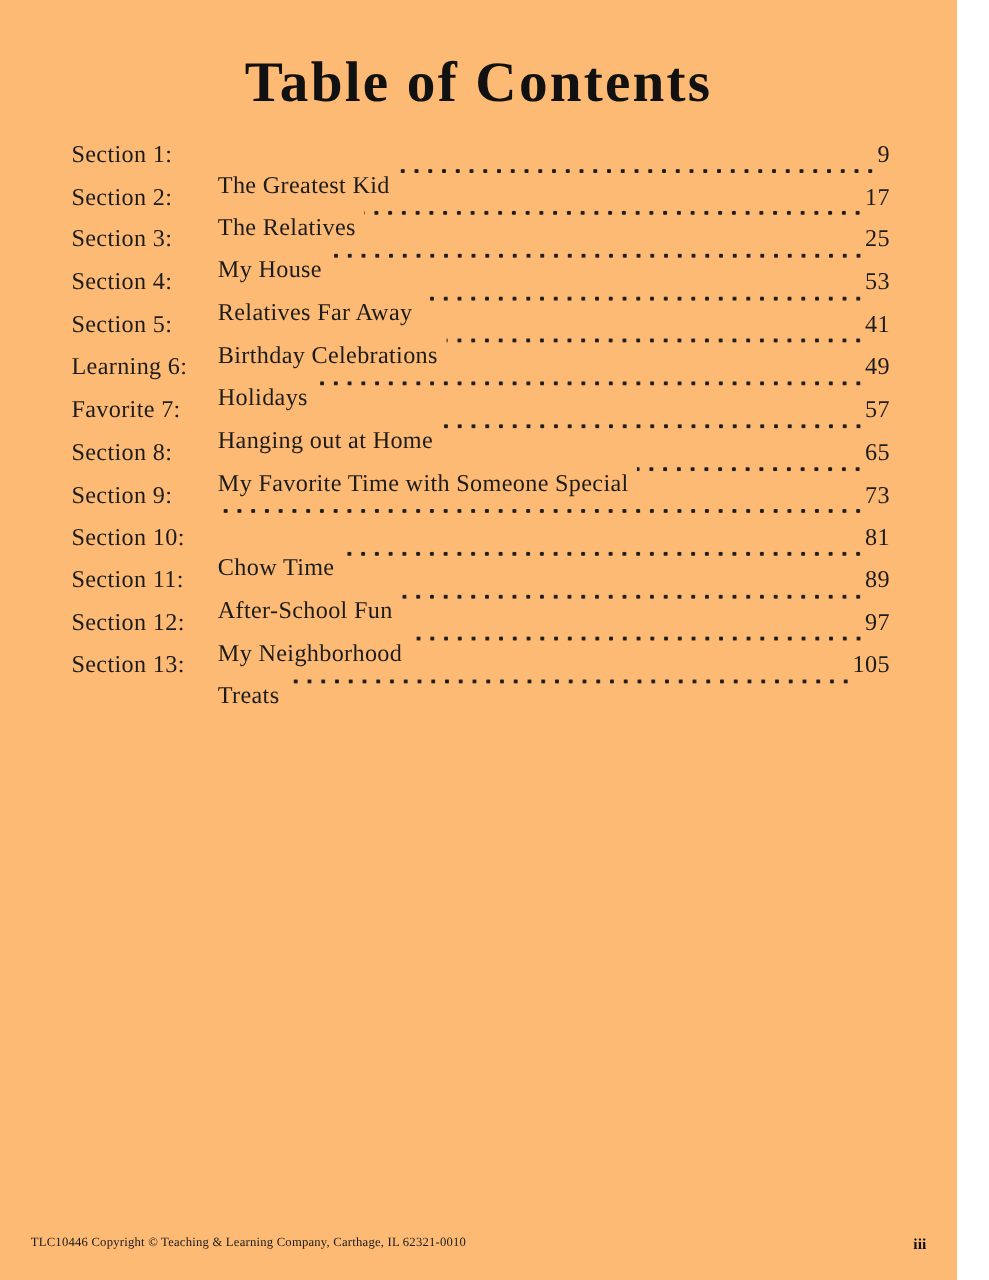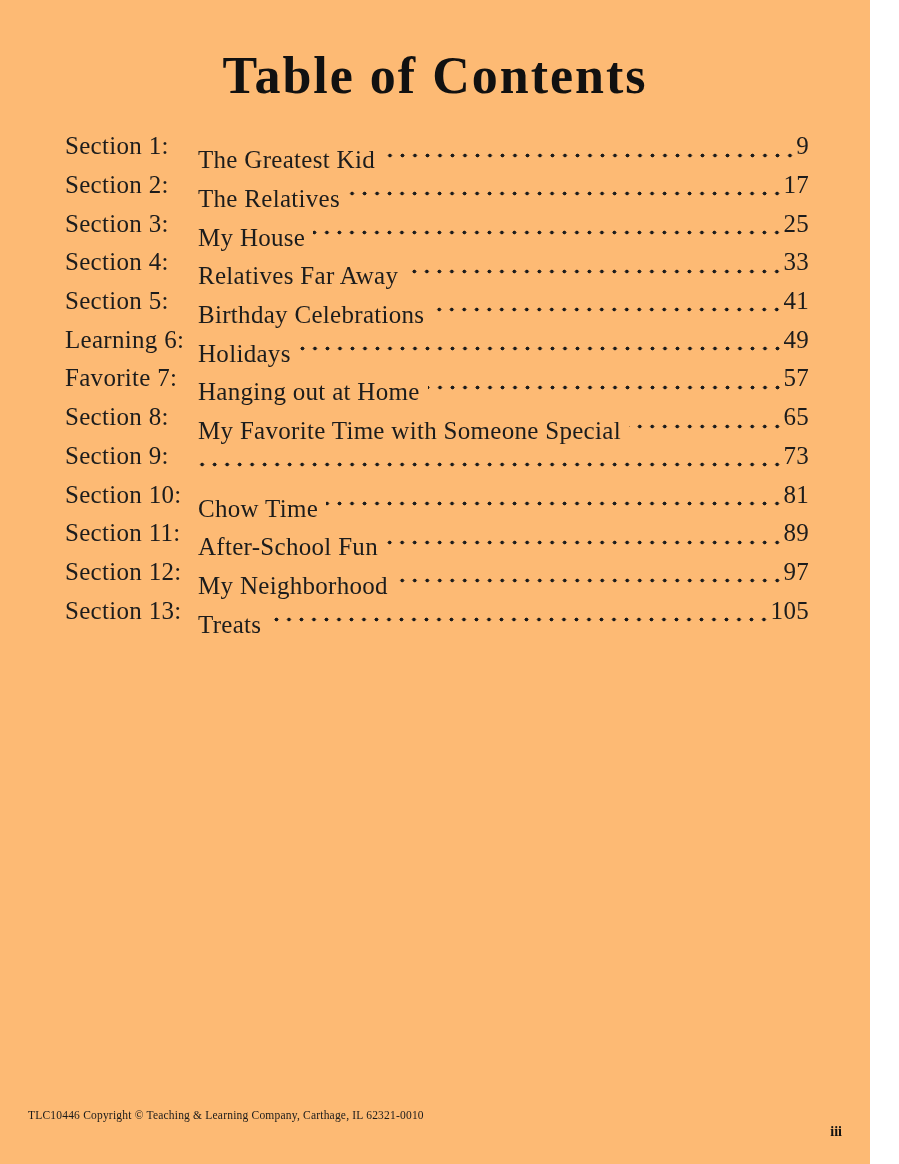--- a/index.html
+++ b/index.html
@@ -27,23 +27,23 @@
     color: #111111;
   }
   .toc {
     position: absolute;
     left: 65px;
     top: 127px;
     width: 744px;
   }
   .toc-row {
     display: flex;
-    align-items: center;
+    align-items: flex-start;
     height: 38.7px;
-    font-size: 25px;
+    font-size: 22px;
     letter-spacing: 0.3px;
     color: #1c1c1c;
     white-space: nowrap;
   }
   .toc-label {
     width: 133px;
     flex-shrink: 0;
   }
   .toc-title {
     padding-right: 8px;
@@ -59,21 +59,21 @@
     background-size: 12.5px 7px;
     background-repeat: repeat-x;
     background-position: right center;
   }
   .toc-page {
     flex-shrink: 0;
   }
   .footer-imprint {
     position: absolute;
     left: 28px;
-    bottom: 43px;
+    bottom: 28px;
     font-size: 11.5px;
     letter-spacing: 0.2px;
     color: #1a1a1a;
   }
   .page-number-roman {
     position: absolute;
     right: 28px;
     bottom: 24px;
     font-size: 14px;
     font-weight: 700;
@@ -106,21 +106,21 @@
     <span class="toc-label">Section 3:</span>
     <span class="toc-title">My House</span>
     <span class="toc-dots"></span>
     <span class="toc-page">25</span>
   </div>
 
   <div class="toc-row">
     <span class="toc-label">Section 4:</span>
     <span class="toc-title">Relatives Far Away</span>
     <span class="toc-dots"></span>
-    <span class="toc-page">33</span>
+    <span class="toc-page">53</span>
   </div>
 
   <div class="toc-row">
     <span class="toc-label">Section 5:</span>
     <span class="toc-title">Birthday Celebrations</span>
     <span class="toc-dots"></span>
     <span class="toc-page">41</span>
   </div>
 
   <div class="toc-row">

